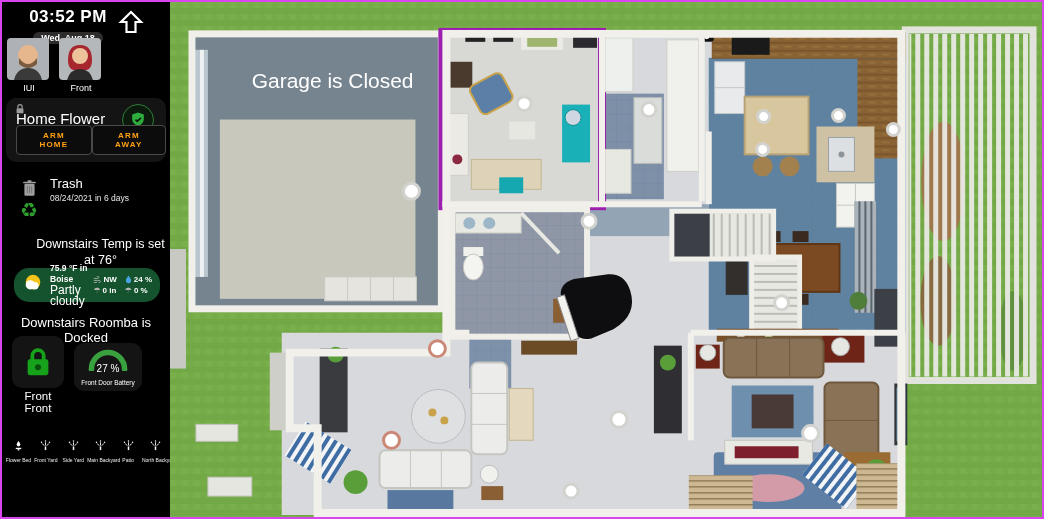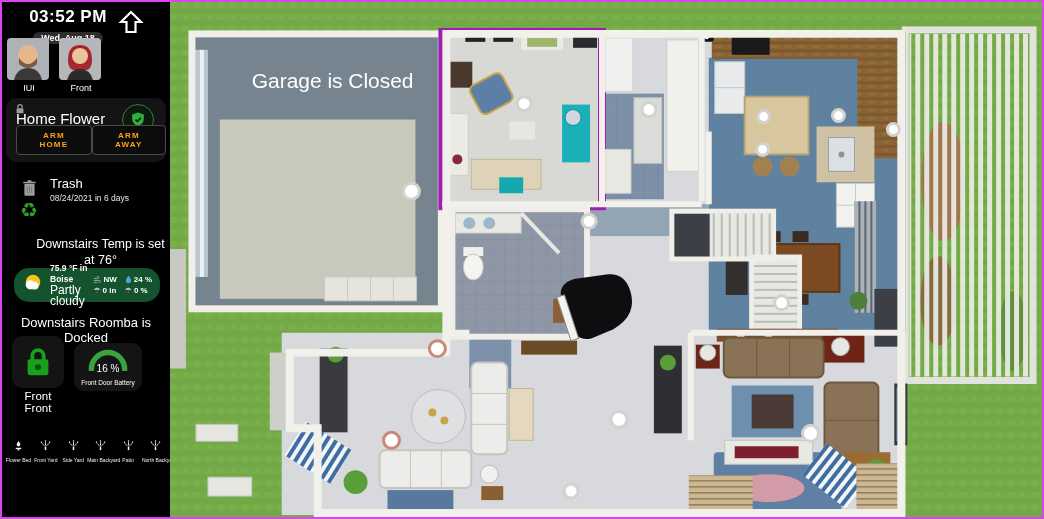--- a/index.html
+++ b/index.html
@@ -193,21 +193,21 @@
         <rect x="7" y="15" width="22" height="17" rx="2.5" fill="#17a21b"></rect>
         <circle cx="18" cy="23.5" r="3.2" fill="#0a4f0d"></circle>
       </svg>
     </div>
     <div class="lock-label">Front Front</div>
 
     <div class="batt-tile">
       <svg viewBox="0 0 48 26" width="46" height="24">
         <path d="M6 24 A18 18 0 0 1 42 24" fill="none" stroke="#3aa13f" stroke-width="6" stroke-linecap="round"></path>
       </svg>
-      <div class="batt-val">16 %</div>
+      <div class="batt-val">27 %</div>
       <div class="batt-label">Front Door Battery</div>
     </div>
 
     <div class="sprinklers">
       <div class="spr">
         <svg viewBox="0 0 12 12" width="11" height="11">
             <path d="M6 1 q2 2.6 2 4 a2 2 0 0 1 -4 0 q0 -1.4 2 -4z" fill="#fff"></path>
             <rect x="3" y="8.5" width="6" height="1.4" fill="#fff"></rect>
             <rect x="5" y="10" width="2" height="1.4" fill="#fff"></rect>
           </svg>

